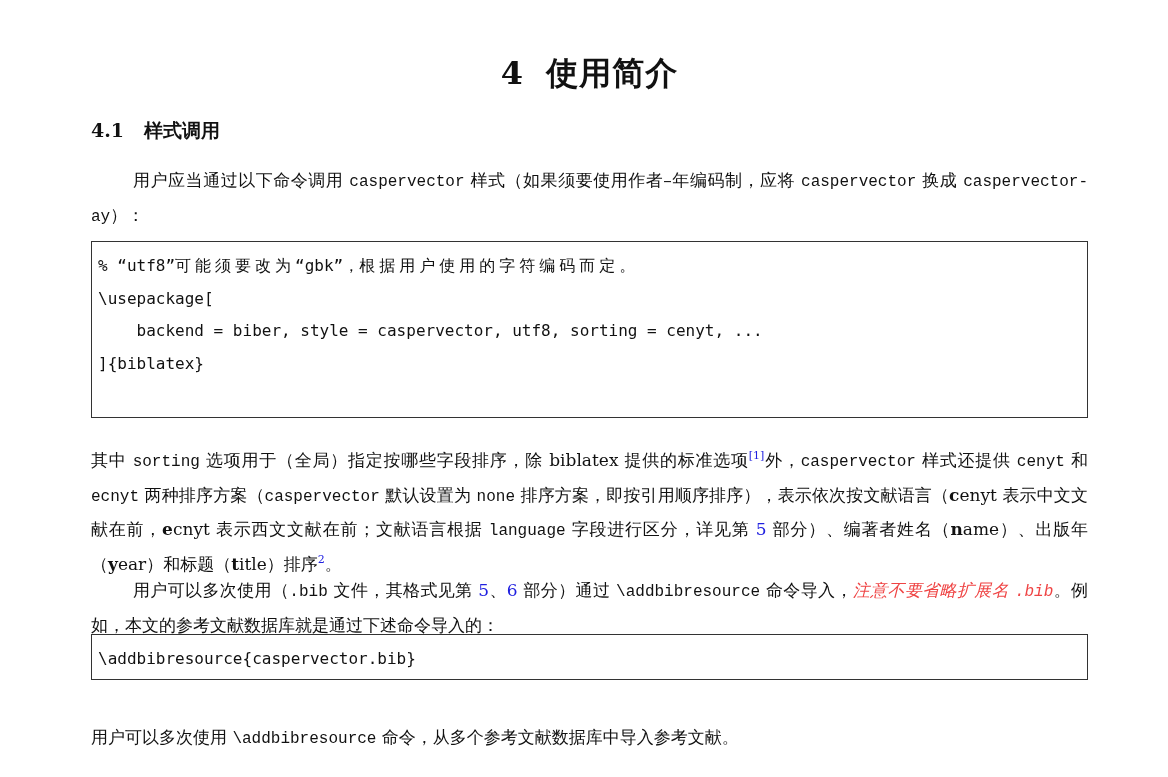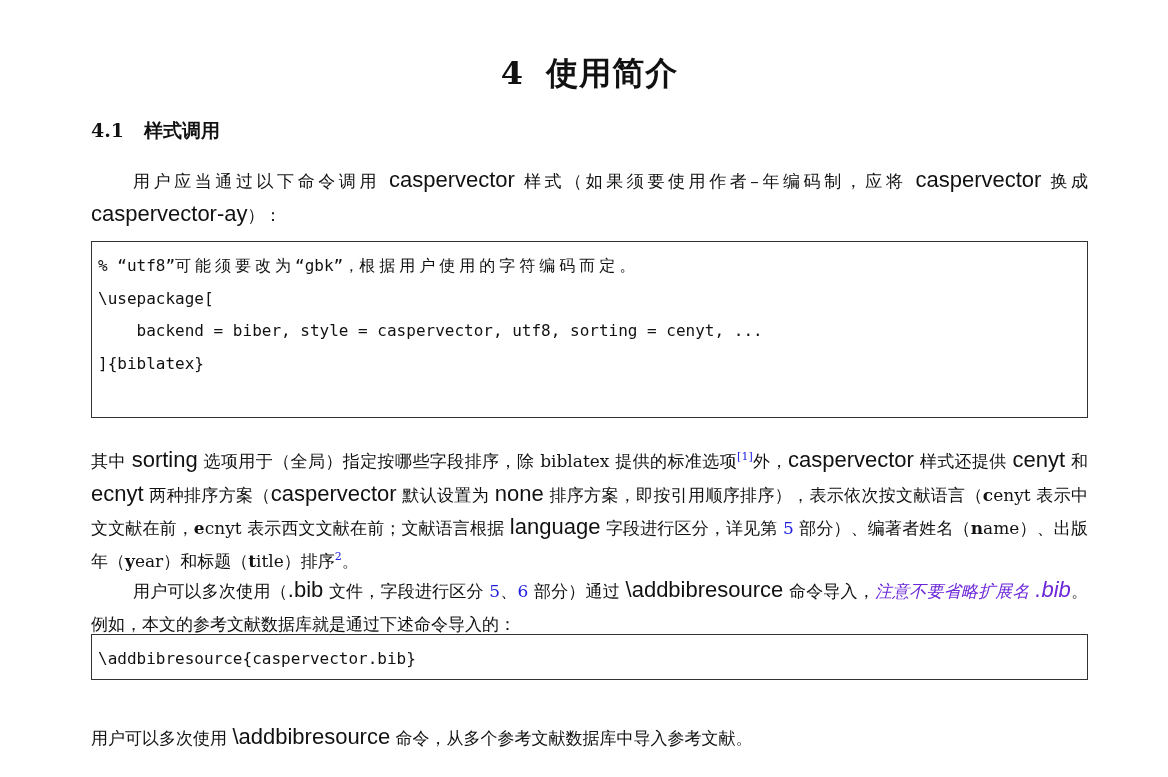--- a/index.html
+++ b/index.html
@@ -22,24 +22,24 @@
     font-family: "DejaVu Sans", "Liberation Sans", sans-serif;
     text-align: right;
   }
   .h-sub .num { font-family: "DejaVu Serif", serif; margin-right: 20px; }
   .para {
     position: absolute; left: 0; width: 997px;
     font-size: 17px; line-height: 32.5px;
     text-align: justify; text-align-last: left;
   }
   .indent { text-indent: 42px; }
-  .tt { font-family: Liberation Sans, sans-serif; font-size: 22px; }
+  .tt { font-family: Liberation Mono, monospace; font-size: 16px; }
   .b { font-weight: bold; }
   .link { color: #2020e0; }
-  .red { color: #6d28d9; font-style: italic; }
+  .red { color: #ef4444; font-style: italic; }
   .red .tt { font-style: italic; }
   sup { font-size: 11px; line-height: 0; }
   .codebox {
     position: absolute; left: 0; width: 995px;
     border: 1px solid #333333; box-sizing: border-box; width: 997px;
     padding: 8px 2px 0 6px;
     font-family: "DejaVu Sans Mono", "Liberation Mono", monospace;
     font-size: 16px; line-height: 32.5px; white-space: pre;
   }
   .codebox .cjk { font-family: "DejaVu Sans", sans-serif; letter-spacing: 4px; }
@@ -56,19 +56,19 @@
   <div class="h-sub">
     <span class="num">4.1</span><span>样式调用</span>
   </div>
 
   <div class="para indent" style="top:164px;"><span>用户应当通过以下命令调用 </span><span class="tt">caspervector</span><span> 样式（如果须要使用作者–年编码制，应将 </span><span class="tt">caspervector</span><span> 换成 </span><span class="tt">caspervector-ay</span><span>）：</span></div>
 
   <div class="codebox" style="top:241px; height:177px;"><div><span>% “utf8”</span><span class="cjk">可能须要改为</span><span>“gbk”，</span><span class="cjk">根据用户使用的字符编码而定。</span></div><div>\usepackage[</div><div>    backend = biber, style = caspervector, utf8, sorting = cenyt, ...</div><div>]{biblatex}</div></div>
 
   <div class="para" style="top:444px;"><span>其中 </span><span class="tt">sorting</span><span> 选项用于（全局）指定按哪些字段排序，除 biblatex 提供的标准选项</span><sup class="link">[1]</sup><span>外，</span><span class="tt">caspervector</span><span> 样式还提供 </span><span class="tt">cenyt</span><span> 和 </span><span class="tt">ecnyt</span><span> 两种排序方案（</span><span class="tt">caspervector</span><span> 默认设置为 </span><span class="tt">none</span><span> 排序方案，即按引用顺序排序），表示依次按文献语言（</span><span class="b">c</span><span>enyt 表示中文文献在前，</span><span class="b">e</span><span>cnyt 表示西文文献在前；文献语言根据 </span><span class="tt">language</span><span> 字段进行区分，详见第 </span><span class="link">5</span><span> 部分）、编著者姓名（</span><span class="b">n</span><span>ame）、出版年（</span><span class="b">y</span><span>ear）和标题（</span><span class="b">t</span><span>itle）排序</span><sup class="link">2</sup><span>。</span></div>
 
-  <div class="para indent" style="top:574px;"><span>用户可以多次使用（</span><span class="tt">.bib</span><span> 文件，字段进行区分 </span><span class="link">5</span><span>、</span><span class="link">6</span><span> 部分）通过 </span><span class="tt">\addbibresource</span><span> 命令导入，</span><span class="red"><span>注意不要省略扩展名 </span><span class="tt">.bib</span></span><span>。例如，本文的参考文献数据库就是通过下述命令导入的：</span></div>
+  <div class="para indent" style="top:574px;"><span>用户可以多次使用（</span><span class="tt">.bib</span><span> 文件，其格式见第 </span><span class="link">5</span><span>、</span><span class="link">6</span><span> 部分）通过 </span><span class="tt">\addbibresource</span><span> 命令导入，</span><span class="red"><span>注意不要省略扩展名 </span><span class="tt">.bib</span></span><span>。例如，本文的参考文献数据库就是通过下述命令导入的：</span></div>
 
   <div class="codebox" style="top:634px; height:46px;"><div>\addbibresource{caspervector.bib}</div></div>
 
   <div class="para" style="top:721px;"><span>用户可以多次使用 </span><span class="tt">\addbibresource</span><span> 命令，从多个参考文献数据库中导入参考文献。</span></div>
 
 </div>
 
 </body></html>

